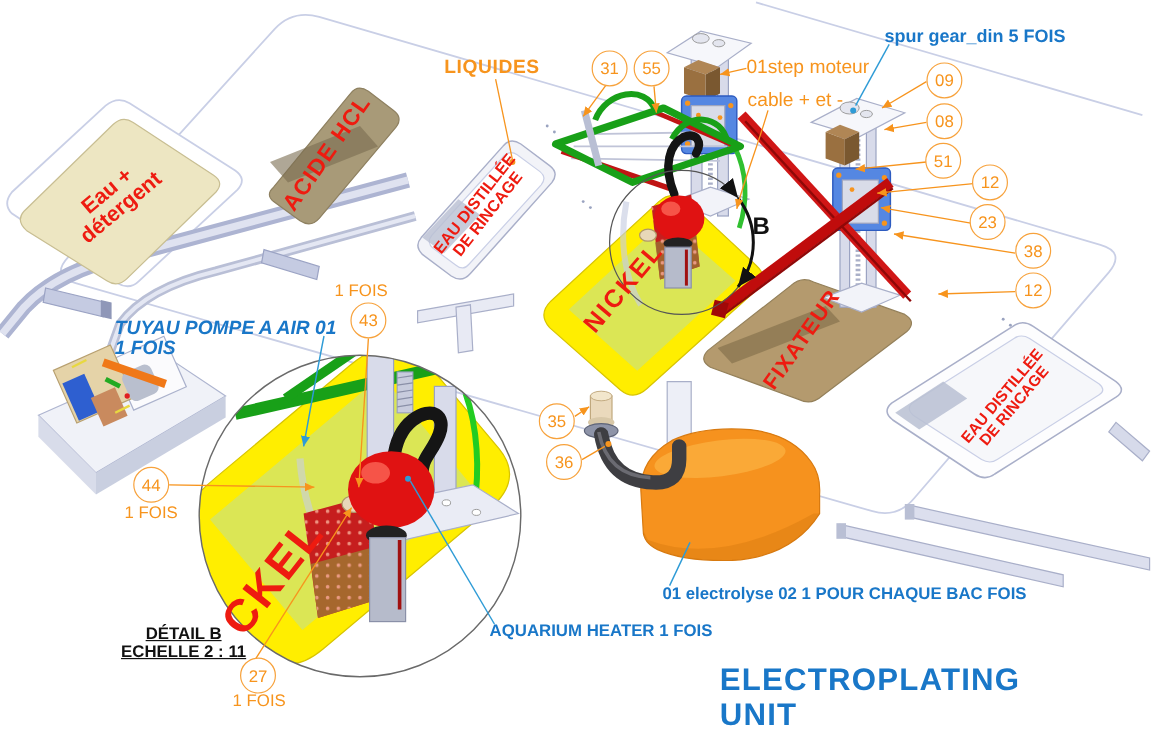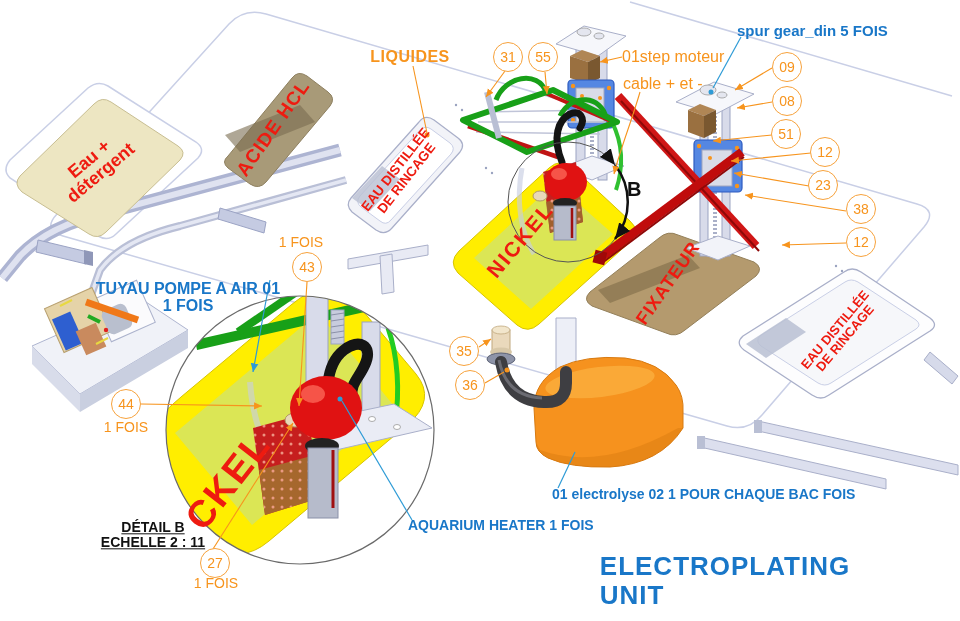--- a/index.html
+++ b/index.html
@@ -300,21 +300,21 @@
 </g>
 </svg>
 
 <div class="lbl orange ctr" style="left:410px;top:57px;font-size:16px;font-weight:600;letter-spacing:0.5px;">LIQUIDES</div>
 
 <div class="lbl blue" style="left:737px;top:23px;font-size:15px;">spur gear_din  5 FOIS</div>
 
 <div class="lbl orange" style="left:622px;top:49px;font-size:16px;">01step moteur</div>
 <div class="lbl orange" style="left:623px;top:76px;font-size:16px;">cable + et -</div>
 
-<div class="lbl blue ctr" style="left:188px;top:298px;font-size:16px;text-align:center;">
+<div class="lbl blue ctr" style="left:188px;top:283px;font-size:16px;text-align:left;font-style:italic;">
   <div>TUYAU POMPE A AIR 01</div>
   <div>1 FOIS</div>
 </div>
 
 <div class="lbl blue" style="left:408px;top:518px;font-size:14px;">AQUARIUM HEATER   1 FOIS</div>
 
 <div class="lbl blue" style="left:552px;top:487px;font-size:14px;">01 electrolyse 02   1 POUR CHAQUE BAC FOIS</div>
 
 <div class="lbl title ctr" style="left:725px;top:581px;">
   <div>ELECTROPLATING</div>

